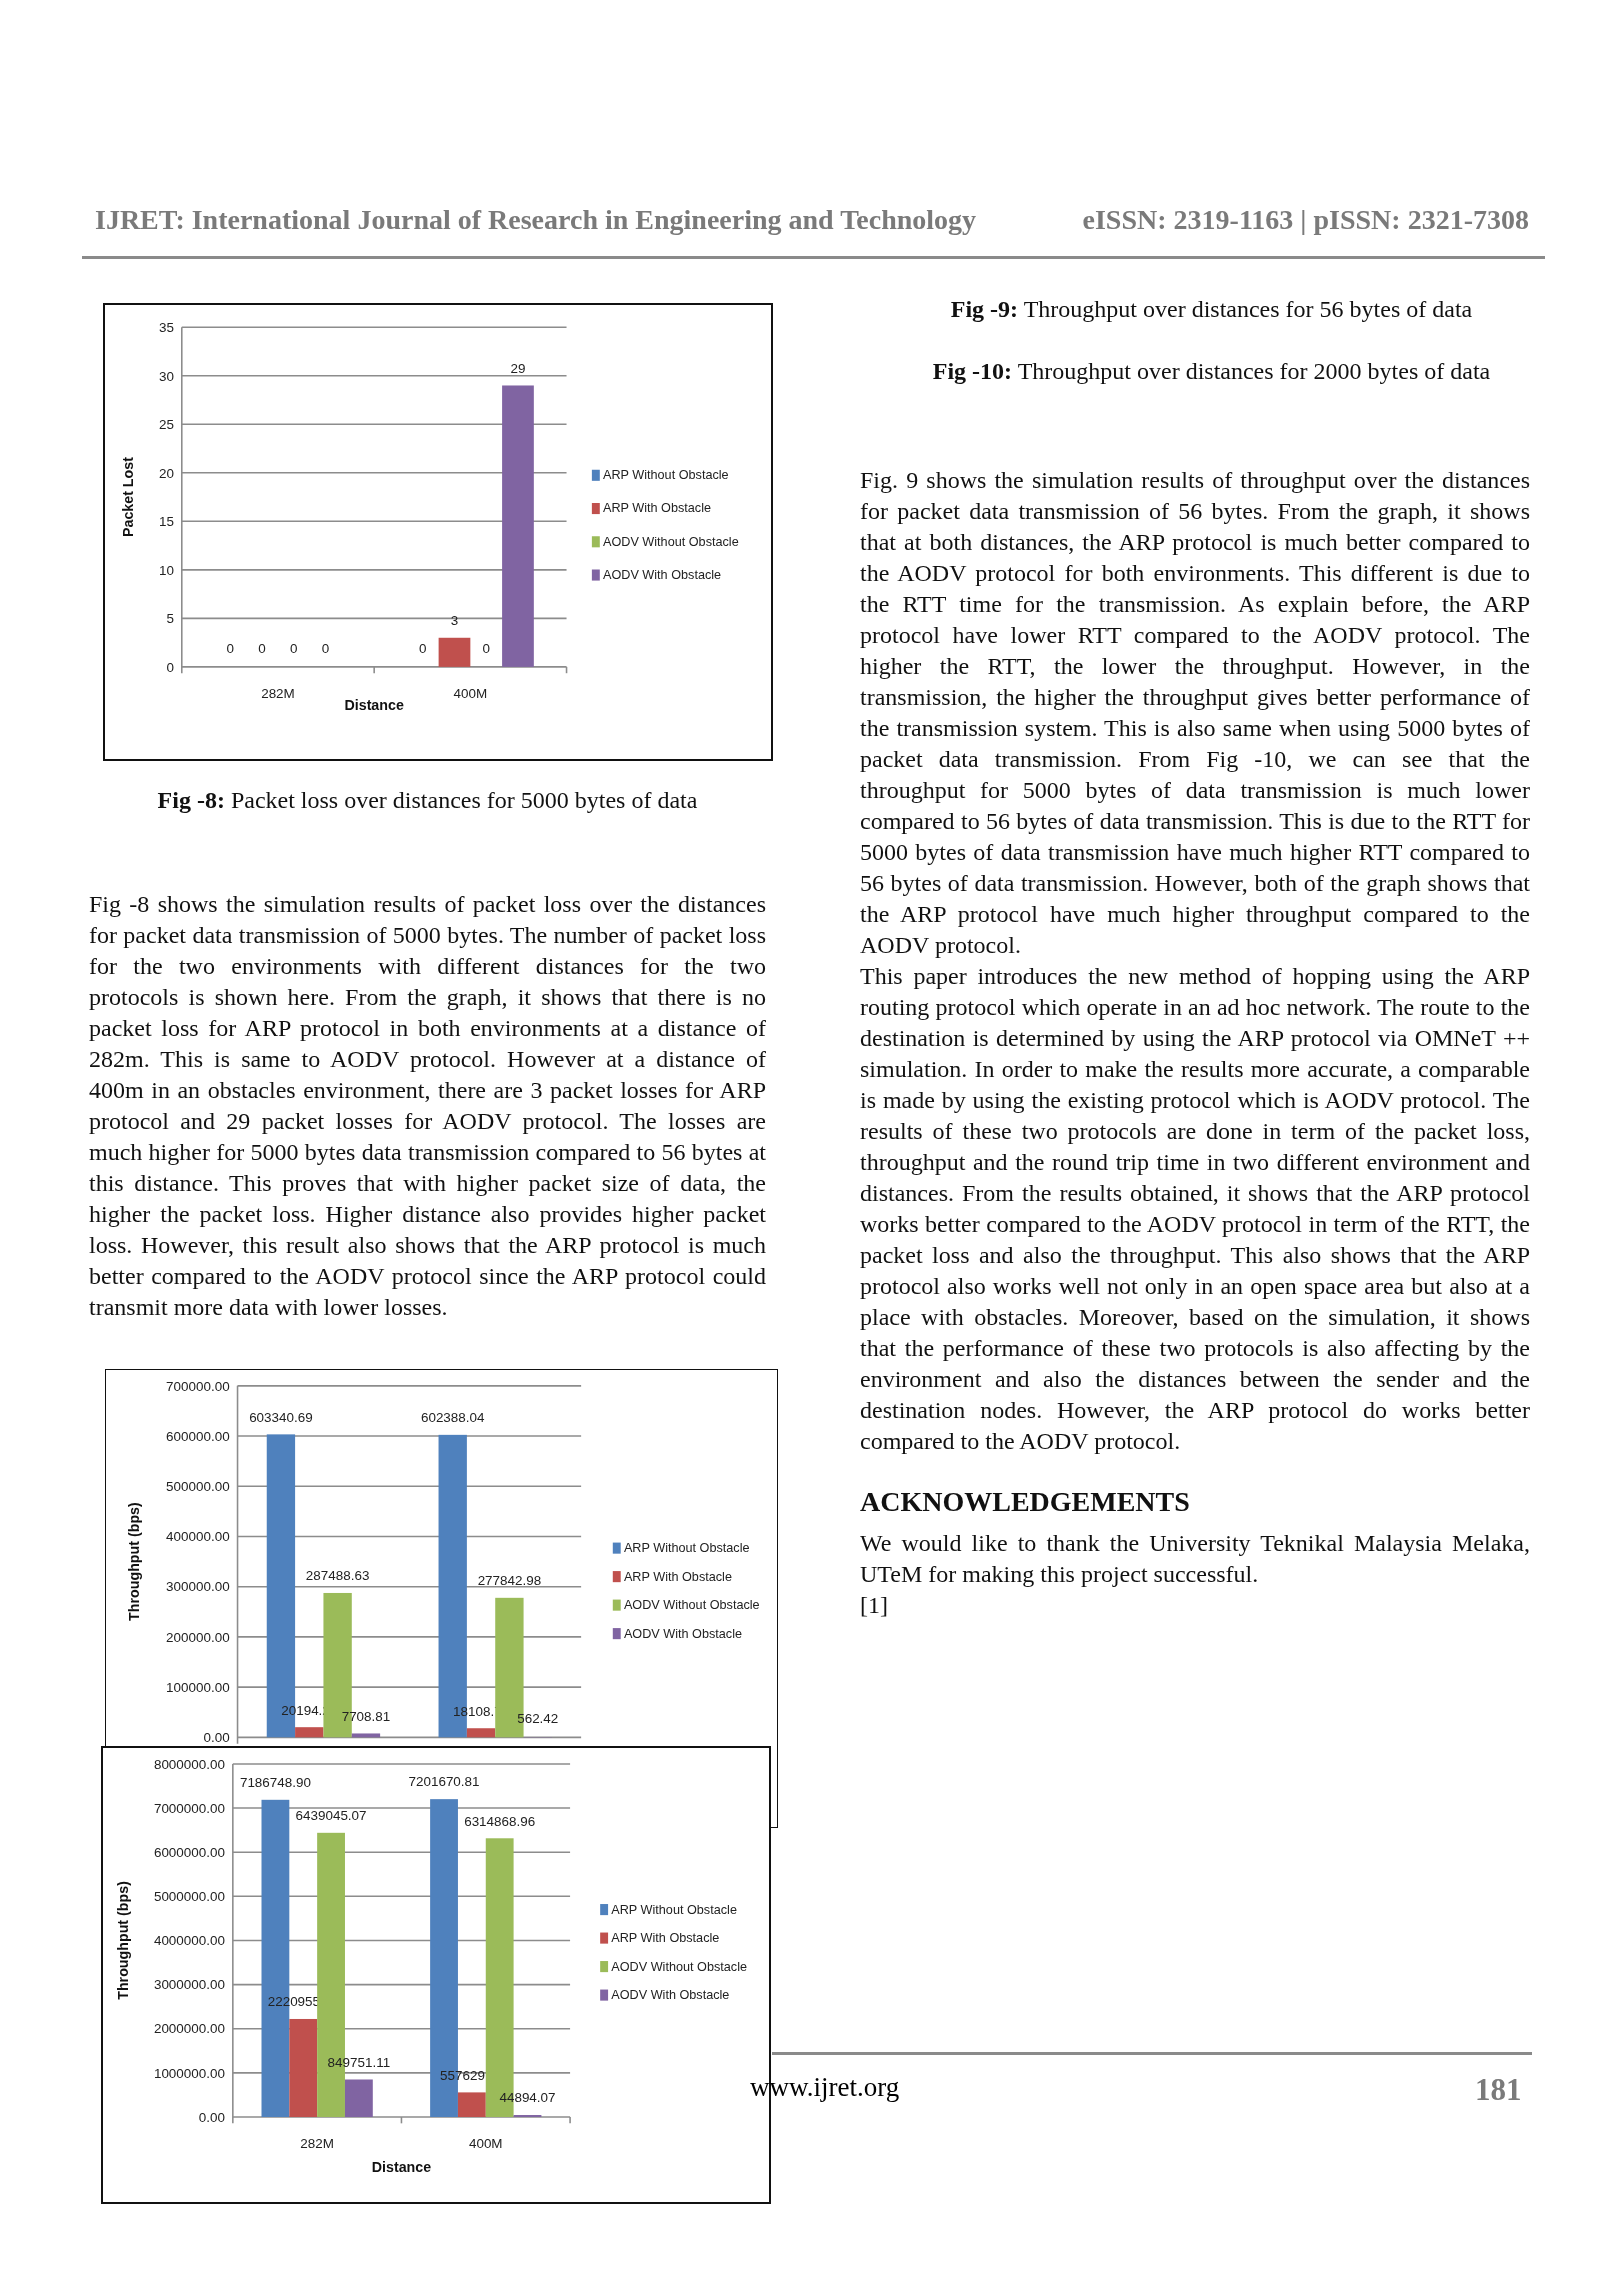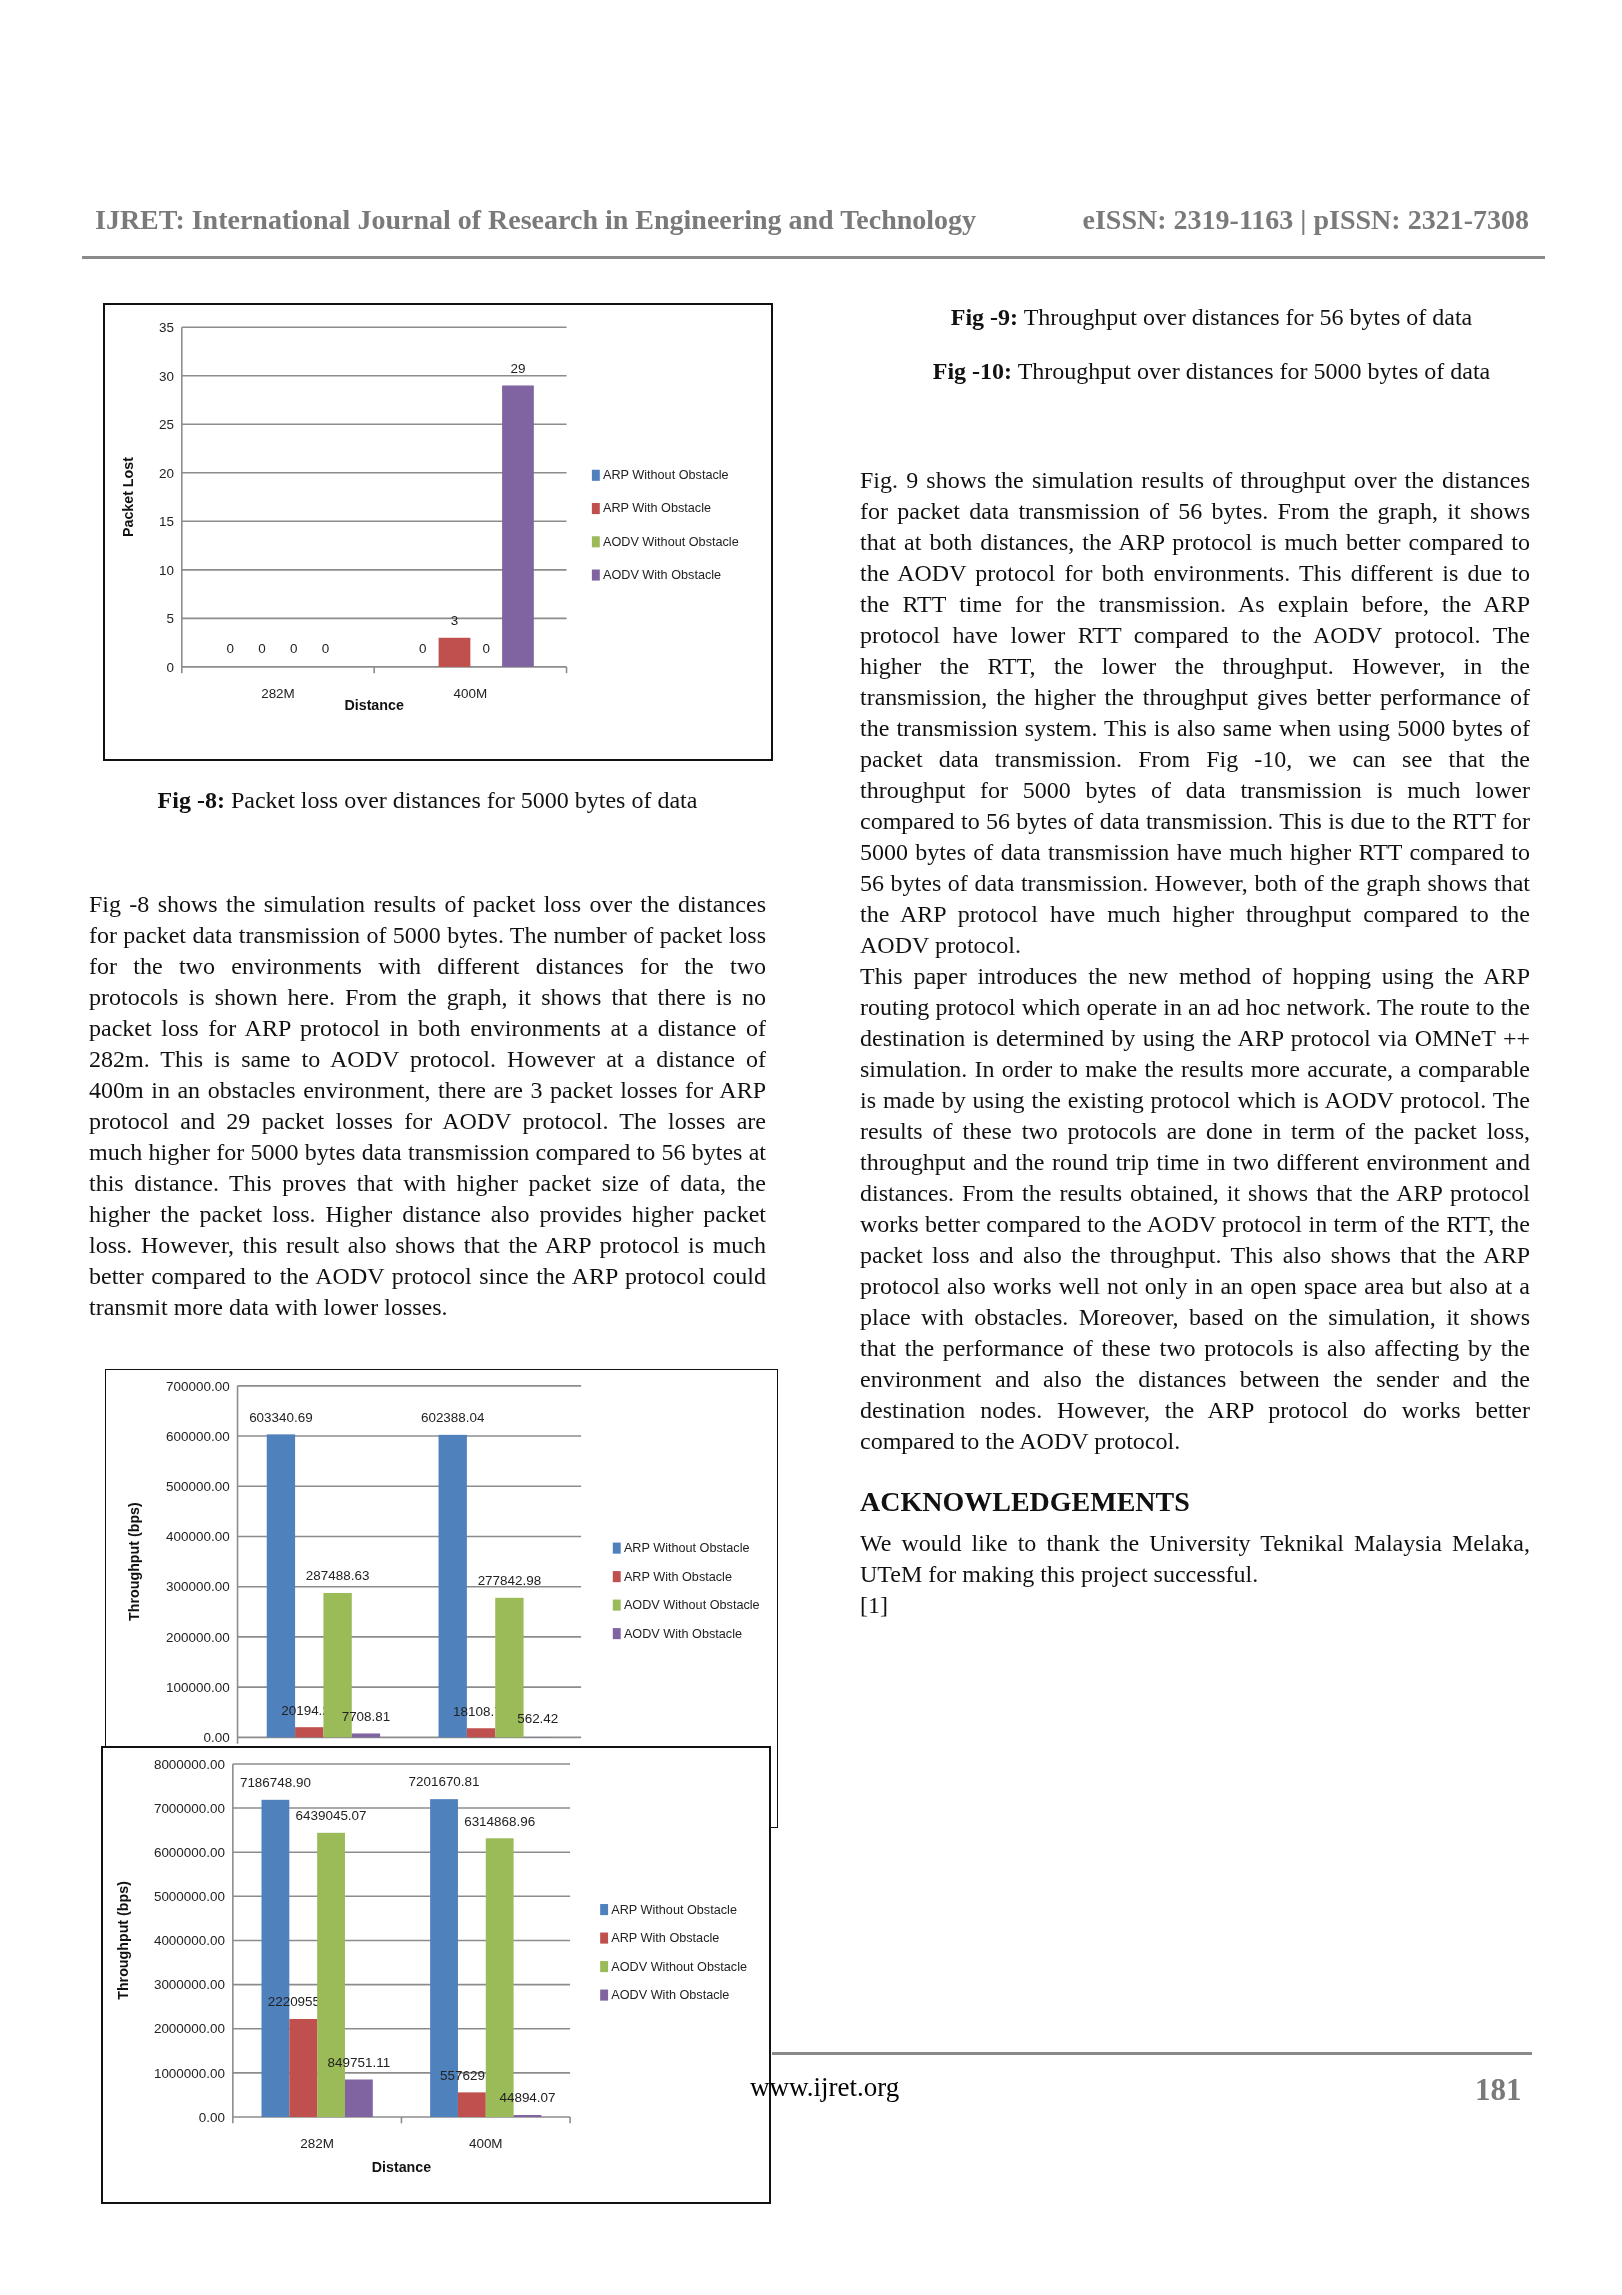--- a/index.html
+++ b/index.html
@@ -175,25 +175,25 @@
       <text x="642" y="209" font-size="16" fill="#222">ARP Without Obstacle</text>
       <rect x="628" y="233" width="10" height="14" fill="#c0504d"></rect>
       <text x="642" y="245" font-size="16" fill="#222">ARP With Obstacle</text>
       <rect x="628" y="269" width="10" height="14" fill="#9bbb59"></rect>
       <text x="642" y="281" font-size="16" fill="#222">AODV Without Obstacle</text>
       <rect x="628" y="305" width="10" height="14" fill="#8064a2"></rect>
       <text x="642" y="317" font-size="16" fill="#222">AODV With Obstacle</text>
     </svg>
 </div>
 
-<div class="caption" style="left:855px; top:304px; width:713px;">
+<div class="caption" style="left:855px; top:296px; width:713px;">
   <b>Fig -9:</b><span> Throughput over distances for 56 bytes of data</span>
 </div>
 <div class="caption" style="left:855px; top:358px; width:713px;">
-  <b>Fig -10:</b><span> Throughput over distances for 5000 bytes of data</span>
+  <b>Fig -10:</b><span> Throughput over distances for 2000 bytes of data</span>
 </div>
 
 <div class="col" style="left:860px; top:420px; width:670px;">
   <p>Fig. 9 shows the simulation results of throughput over the distances for packet data transmission of 56 bytes. From the graph, it shows that at both distances, the ARP protocol is much better compared to the AODV protocol for both environments. This different is due to the RTT time for the transmission. As explain before, the ARP protocol have lower RTT compared to the AODV protocol. The higher the RTT, the lower the throughput. However, in the transmission, the higher the throughput gives better performance of the transmission system. This is also same when using 5000 bytes of packet data transmission. From Fig -10, we can see that the throughput for 5000 bytes of data transmission is much lower compared to 56 bytes of data transmission. This is due to the RTT for 5000 bytes of data transmission have much higher RTT compared to 56 bytes of data transmission. However, both of the graph shows that the ARP protocol have much higher throughput compared to the AODV protocol.</p>
   <p>This paper introduces the new method of hopping using the ARP routing protocol which operate in an ad hoc network. The route to the destination is determined by using the ARP protocol via OMNeT ++ simulation. In order to make the results more accurate, a comparable is made by using the existing protocol which is AODV protocol. The results of these two protocols are done in term of the packet loss, throughput and the round trip time in two different environment and distances. From the results obtained, it shows that the ARP protocol works better compared to the AODV protocol in term of the RTT, the packet loss and also the throughput. This also shows that the ARP protocol also works well not only in an open space area but also at a place with obstacles. Moreover, based on the simulation, it shows that the performance of these two protocols is also affecting by the environment and also the distances between the sender and the destination nodes. However, the ARP protocol do works better compared to the AODV protocol.</p>
   <h2 class="section-title" style="margin-top:28.5px; margin-bottom:11px;">ACKNOWLEDGEMENTS</h2>
   <p>We would like to thank the University Teknikal Malaysia Melaka, UTeM for making this project successful.</p>
   <div class="ref">
     <span class="ref-num">[1]</span>
   </div>

